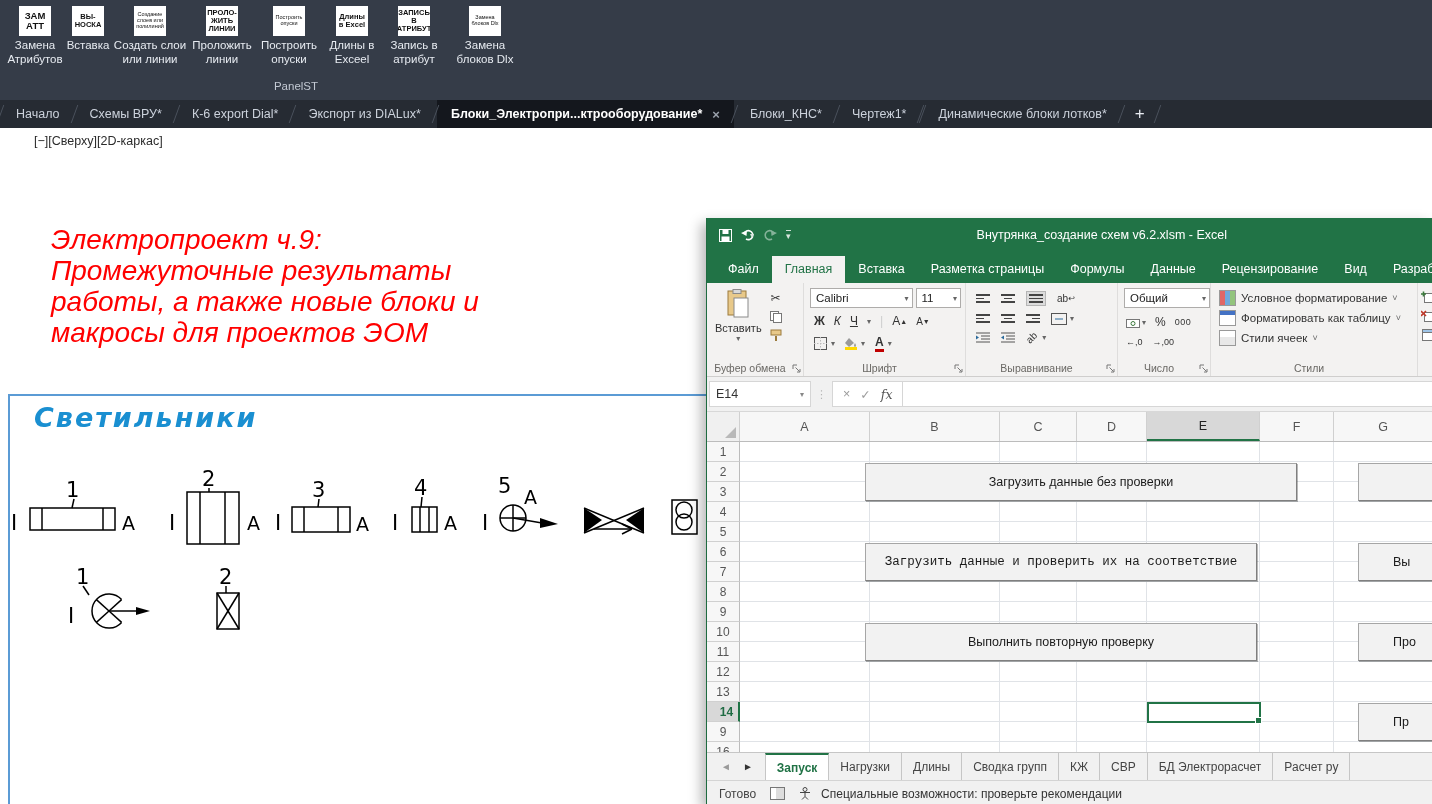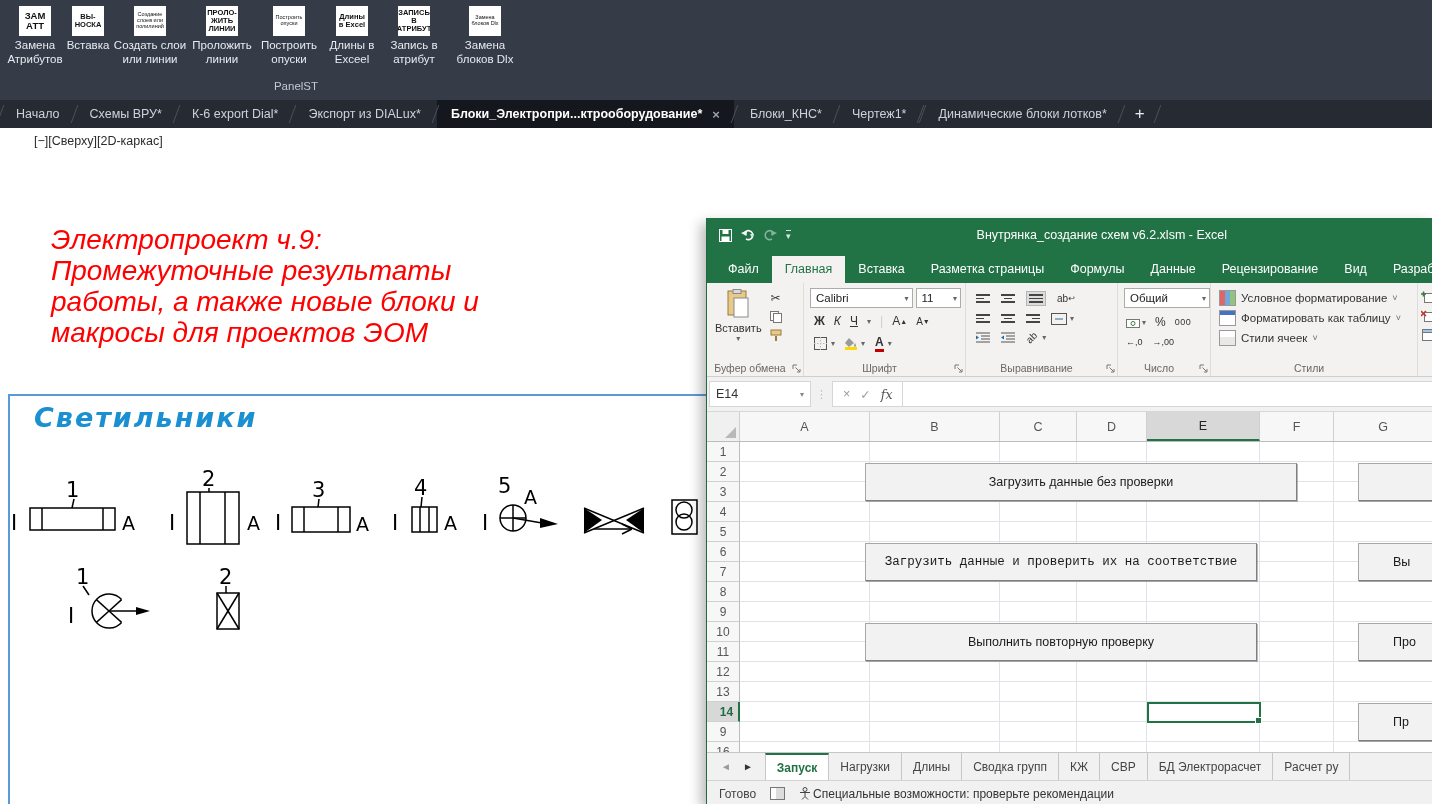--- a/index.html
+++ b/index.html
@@ -99,21 +99,21 @@
 
   
   .xl-sheettabs{height:27px;background:#f1f1f1;border-top:1px solid #c6c6c6;display:flex;align-items:stretch;font-size:12px;color:#444;}
   .sheet-nav{display:flex;align-items:center;gap:12px;padding:0 12px 0 14px;color:#9a9a9a;font-size:10px;}
   .sheet-nav .on{color:#333;}
   .sheet-tab{display:flex;align-items:center;padding:0 11px;border-right:1px solid #c6c6c6;cursor:pointer;white-space:nowrap;}
   .sheet-tab:first-of-type{border-left:1px solid #c6c6c6;}
   .sheet-tab.active{background:#ffffff;color:#217346;font-weight:bold;border-top:2px solid #217346;}
   .xl-statusbar{height:25px;background:#f1f1f1;border-top:1px solid #d4d4d4;display:flex;align-items:center;font-size:12px;color:#444;gap:14px;padding-left:12px;}
   .macrec{width:13px;height:11px;border:1px solid #777;background:linear-gradient(90deg,#fff 40%,#ddd 40%);}
-  .acc-item{display:flex;align-items:center;gap:2px;color:#333;}
+  .acc-item{display:flex;align-items:center;gap:10px;color:#333;}
 </style>
 </head>
 <body>
 
 <div class="screen">
 
   <div class="acad-panel">
     <div class="acad-btn-row">
       <div class="acad-btn w58">
         <div class="acad-ico ico-l">ЗАМ АТТ</div>

